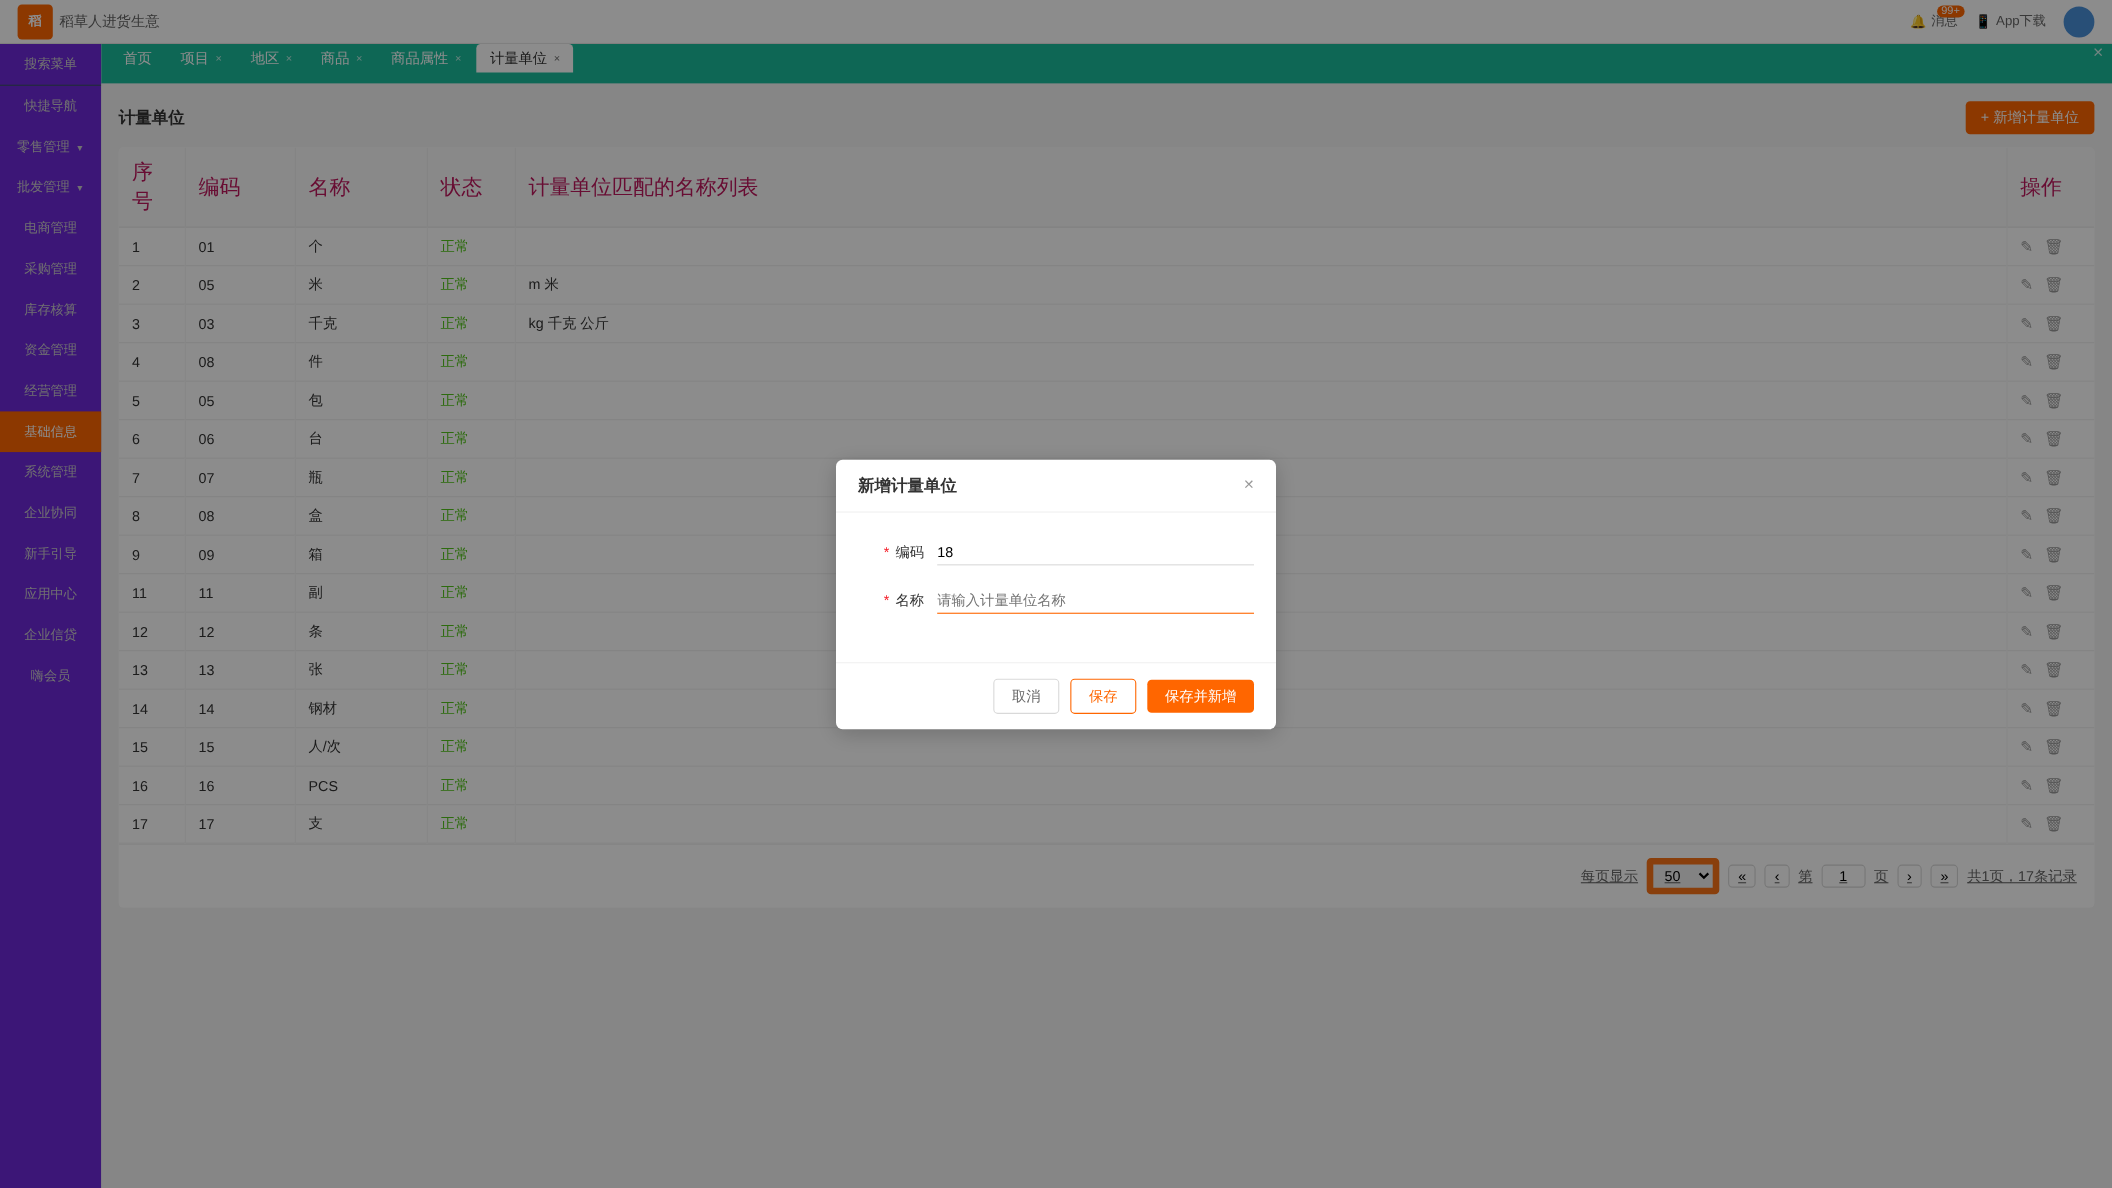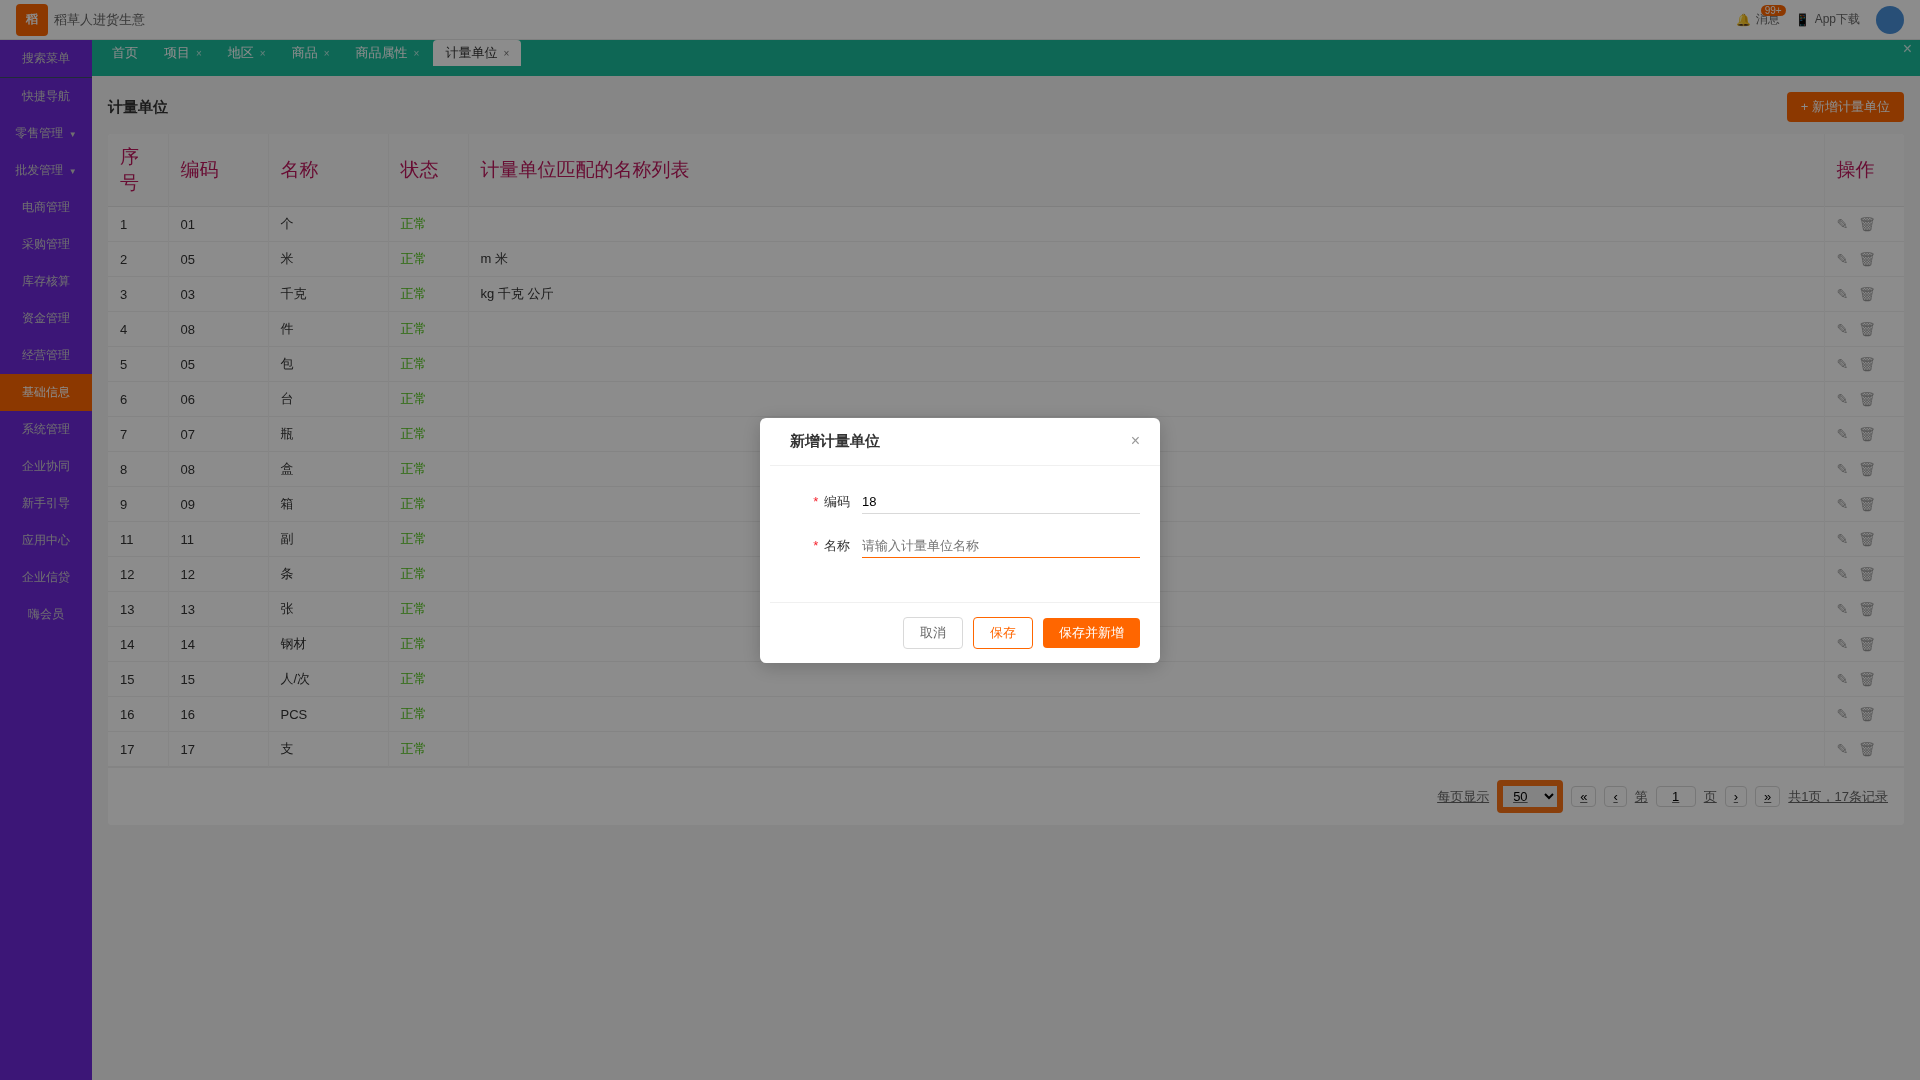--- a/index.html
+++ b/index.html
@@ -59,21 +59,21 @@
 
     
     .pagination { display: flex; align-items: center; justify-content: flex-end; padding: 12px 16px; background: #fff; border-top: 1px solid #f0f0f0; gap: 8px; font-size: 13px; color: #666; text-decoration: underline; }
     .page-size-select { border: 6px solid #f97316; border-radius: 4px; padding: 2px 6px; font-size: 13px; }
     .page-btn { border: 1px solid #d9d9d9; background: #fff; padding: 2px 8px; border-radius: 4px; cursor: pointer; font-size: 13px; }
     .page-btn:disabled { opacity: 0.4; cursor: default; }
     .page-input { border: 1px solid #d9d9d9; border-radius: 4px; padding: 2px 6px; width: 40px; text-align: center; font-size: 13px; }
 
     
     .overlay { position: fixed; top: 0; left: 0; width: 100%; height: 100%; background: rgba(0,0,0,0.45); z-index: 1000; display: flex; align-items: center; justify-content: center; }
-    .modal { background: #fff; border-radius: 6px; width: 400px; box-shadow: 0 4px 20px rgba(0,0,0,0.2); overflow: hidden; padding-left: 10px; }
+    .modal { background: #fff; border-radius: 6px; width: 400px; box-shadow: 0 4px 20px rgba(0,0,0,0.2); overflow: hidden; }
     .modal-header { padding: 14px 20px; border-bottom: 1px solid #f0f0f0; display: flex; align-items: center; justify-content: space-between; }
     .modal-title { font-size: 15px; font-weight: bold; color: #333; }
     .modal-close { cursor: pointer; color: #999; font-size: 16px; }
     .modal-body { padding: 24px 20px; }
     .form-row { display: flex; align-items: center; margin-bottom: 20px; }
     .form-label { width: 60px; text-align: right; font-size: 13px; color: #333; margin-right: 12px; }
     .form-label .required { color: #f5222d; margin-right: 2px; }
     .form-input { flex: 1; border: none; border-bottom: 1px solid #d9d9d9; padding: 4px 0; font-size: 13px; outline: none; }
     .form-input.focused { border-bottom-color: #f60; }
     .modal-footer { padding: 14px 20px; border-top: 1px solid #f0f0f0; display: flex; align-items: center; justify-content: flex-end; gap: 10px; }

